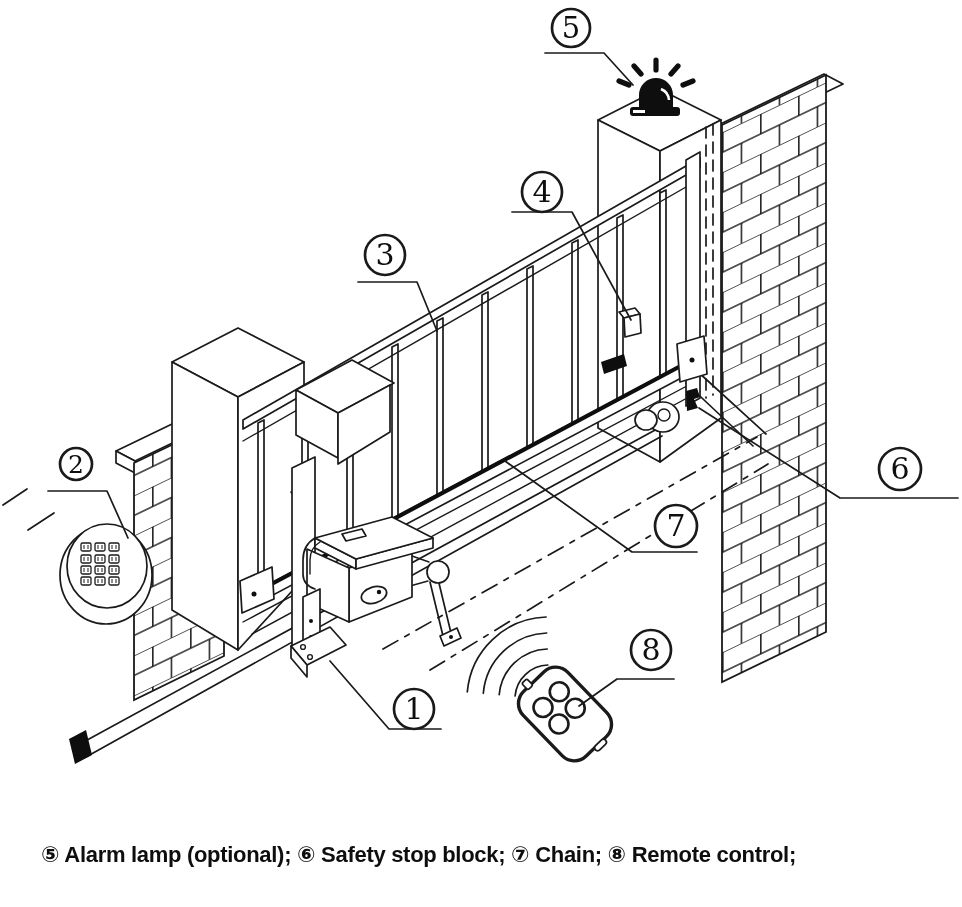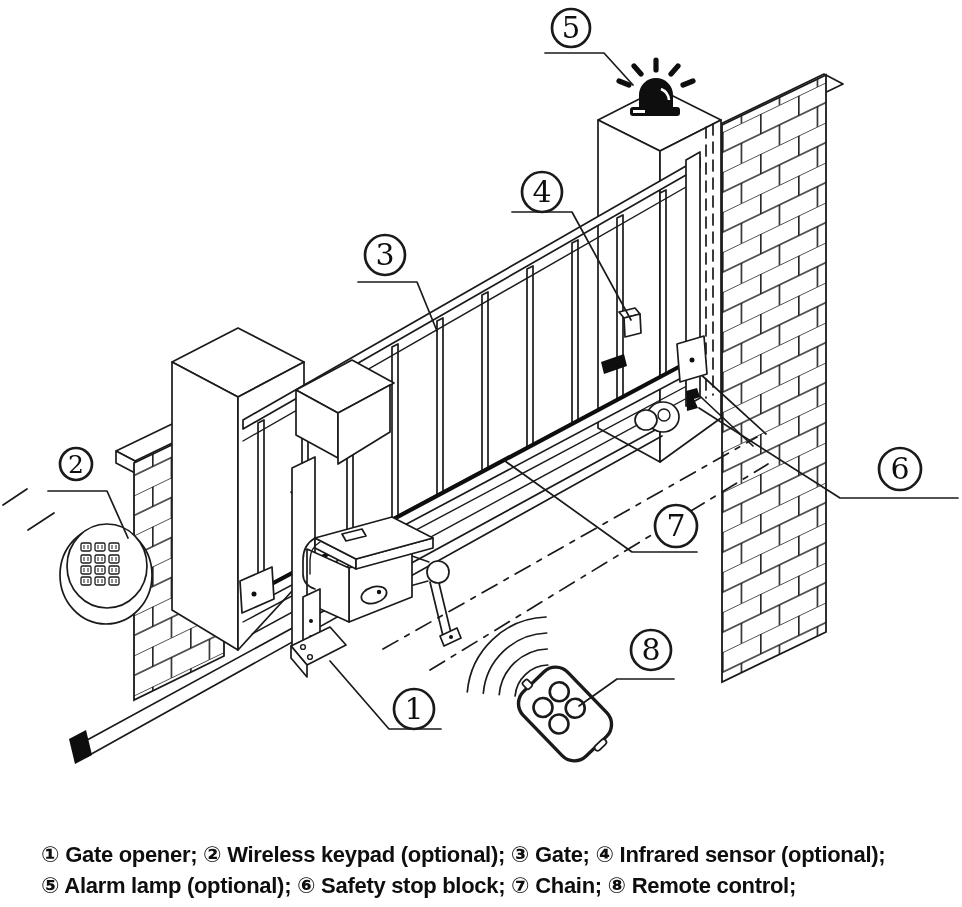--- a/index.html
+++ b/index.html
@@ -233,16 +233,15 @@
     <text x="676" y="536" font-size="30">7</text>
   </g>
   <g class="callout">
     <path class="ln" d="M674,679 L617,679 L579,706"></path>
     <circle cx="651" cy="650" r="20"></circle>
     <text x="651" y="660" font-size="30">8</text>
   </g>
 </svg>
 
   <div id="legend">
-    <div>① Gate opener; ② Wireless keypad (optional); ③ Gate; ④ Infrared sensor (optional);</div>
     <div>⑤ Alarm lamp (optional); ⑥ Safety stop block; ⑦ Chain; ⑧ Remote control;</div>
   </div>
 </div>
 
 </body></html>

